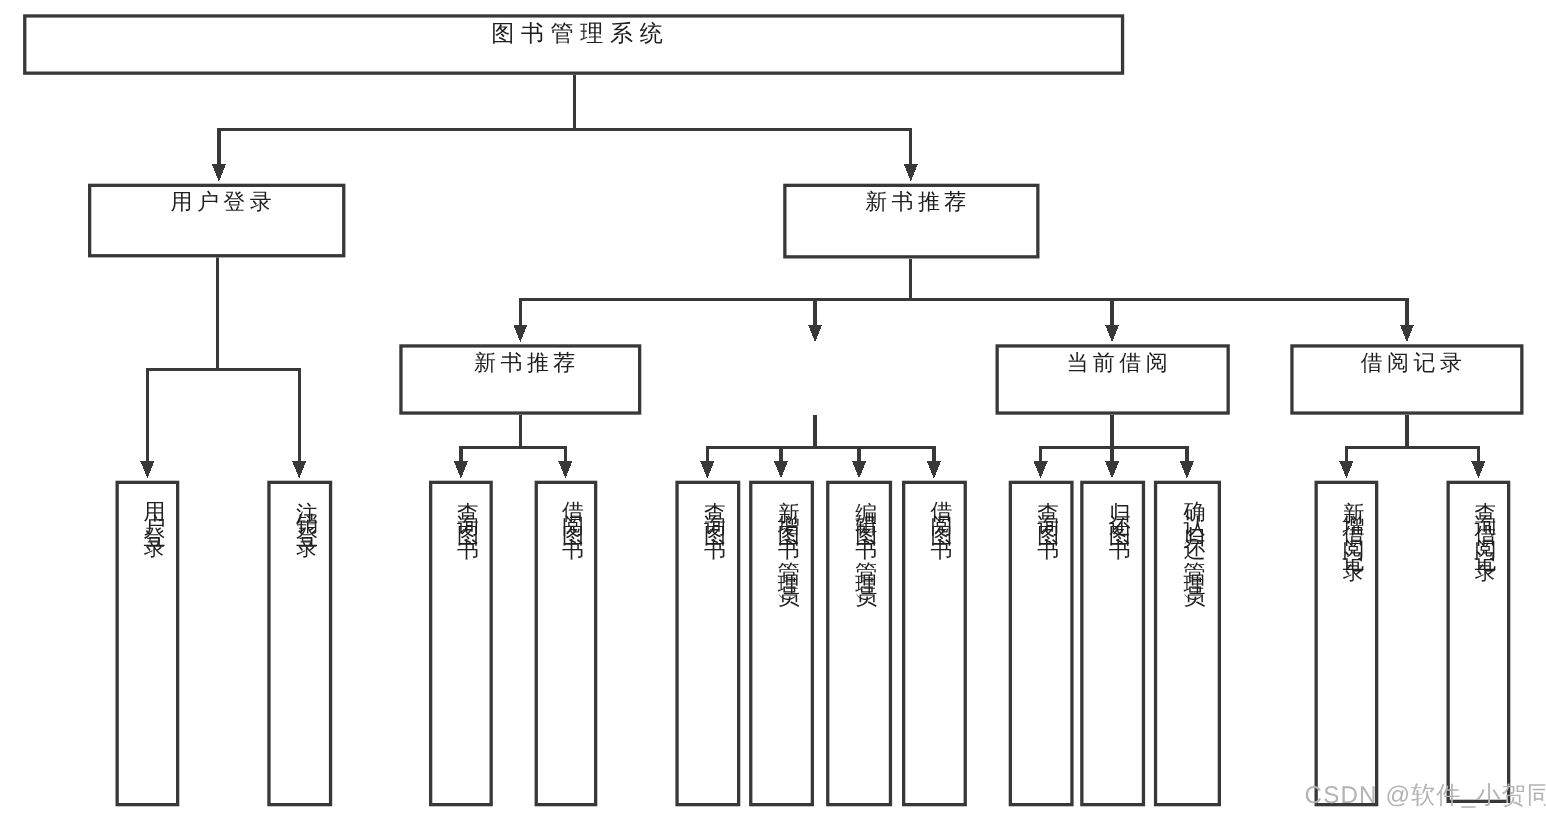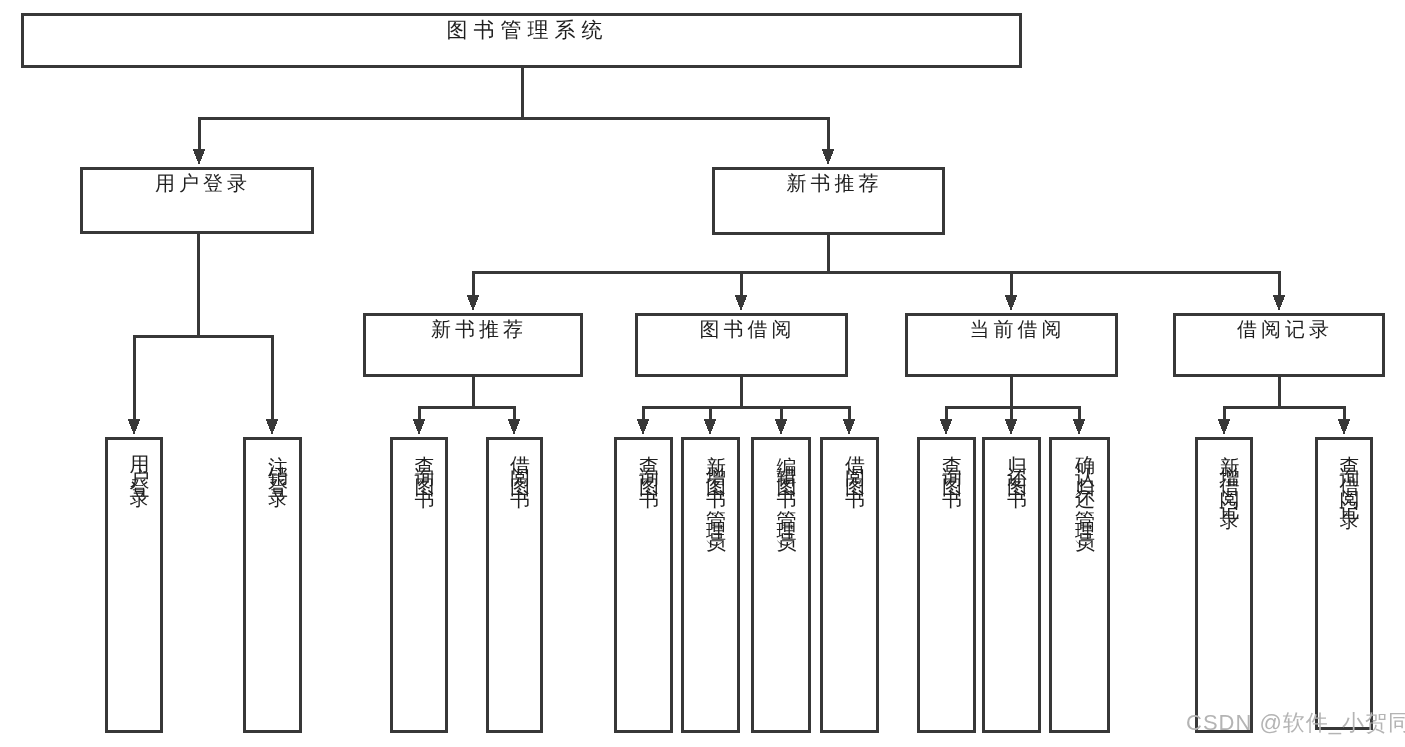--- a/index.html
+++ b/index.html
@@ -106,23 +106,20 @@
   <div class="box" style="left:105px;top:437px;width:58px;height:296px;">
     <span class="vtext">用户登录</span>
   </div>
   <div class="box" style="left:243px;top:437px;width:59px;height:296px;">
     <span class="vtext">注销登录</span>
   </div>
 
   <div class="box" style="left:363px;top:313px;width:220px;height:64px;">
     <span class="hlabel">新书推荐</span>
   </div>
-  <div class="box" style="left:635px;top:313px;width:213px;height:64px;">
-    <span class="hlabel">图书借阅</span>
-  </div>
   <div class="box" style="left:905px;top:313px;width:213px;height:64px;">
     <span class="hlabel">当前借阅</span>
   </div>
   <div class="box" style="left:1173px;top:313px;width:212px;height:64px;">
     <span class="hlabel">借阅记录</span>
   </div>
 
   <div class="box" style="left:390px;top:437px;width:58px;height:296px;">
     <span class="vtext">查询图书</span>
   </div>

